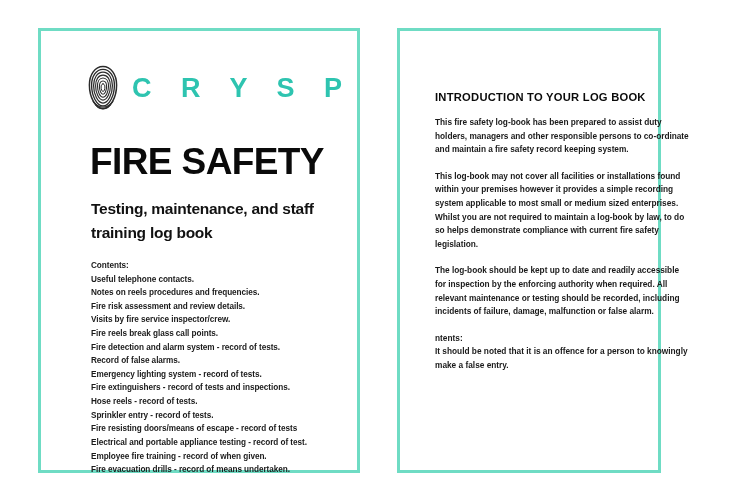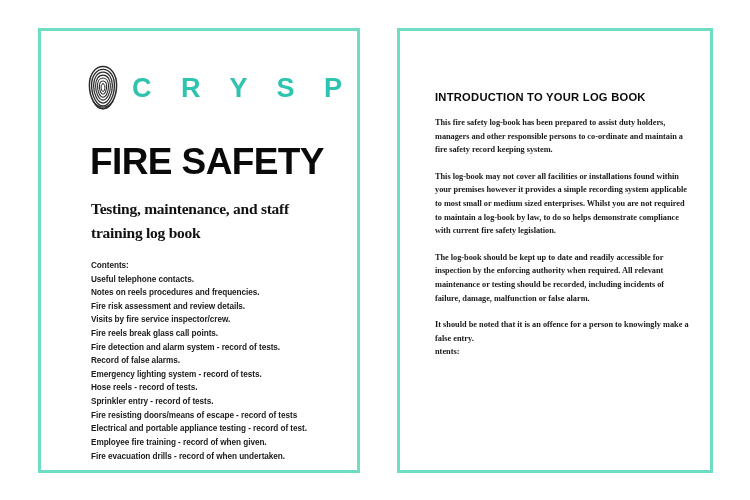--- a/index.html
+++ b/index.html
@@ -31,21 +31,21 @@
   }
   .page-left {
     left: 38px;
     top: 28px;
     width: 322px;
     height: 445px;
   }
   .page-right {
     left: 397px;
     top: 28px;
-    width: 316px;
+    width: 264px;
     height: 445px;
   }
 
   
   .brand {
     position: absolute;
     left: 47px;
     top: 34px;
     display: flex;
     align-items: center;
@@ -81,21 +81,20 @@
   .cover-subtitle {
     position: absolute;
     left: 50px;
     top: 166px;
     width: 250px;
     font-size: 15.5px;
     font-weight: 700;
     letter-spacing: -0.25px;
     color: #111111;
     line-height: 1.55;
-    font-family: Liberation Serif, serif;
   }
 
   
   .contents {
     position: absolute;
     left: 50px;
     top: 228px;
     width: 262px;
   }
   .contents-line {
@@ -116,21 +115,20 @@
     font-weight: 700;
     letter-spacing: 0.25px;
     color: #0a0a0a;
     white-space: nowrap;
   }
   .intro-body {
     position: absolute;
     left: 35px;
     top: 85px;
     width: 254px;
-    font-family: Liberation Serif, serif;
   }
   .para {
     font-size: 8.3px;
     font-weight: 700;
     color: #1a1a1a;
     line-height: 1.64;
     letter-spacing: -0.02px;
     margin: 0 0 13px 0;
   }
   .para:last-child { margin-bottom: 0; }
@@ -172,37 +170,38 @@
     <div class="contents">
       <div class="contents-line">Contents:</div>
       <div class="contents-line">Useful telephone contacts.</div>
       <div class="contents-line">Notes on reels procedures and frequencies.</div>
       <div class="contents-line">Fire risk assessment and review details.</div>
       <div class="contents-line">Visits by fire service inspector/crew.</div>
       <div class="contents-line">Fire reels break glass call points.</div>
       <div class="contents-line">Fire detection and alarm system - record of tests.</div>
       <div class="contents-line">Record of false alarms.</div>
       <div class="contents-line">Emergency lighting system - record of tests.</div>
+      <div class="contents-line">Fire extinguishers - record of tests and inspections.</div>
       <div class="contents-line">Hose reels - record of tests.</div>
       <div class="contents-line">Sprinkler entry - record of tests.</div>
       <div class="contents-line">Fire resisting doors/means of escape - record of tests</div>
       <div class="contents-line">Electrical and portable appliance testing - record of test.</div>
       <div class="contents-line">Employee fire training - record of when given.</div>
-      <div class="contents-line">Fire evacuation drills - record of when undertaken.</div>
+      <div class="contents-line">Fire evacuation drills - record of means undertaken.</div>
     </div>
 
   </div>
 
   <div class="page page-right">
 
     <div class="intro-head">INTRODUCTION TO YOUR LOG BOOK</div>
 
     <div class="intro-body">
       <p class="para">This fire safety log-book has been prepared to assist duty holders, managers and other responsible persons to co-ordinate and maintain a fire safety record keeping system.</p>
       <p class="para">This log-book may not cover all facilities or installations found within your premises however it provides a simple recording system applicable to most small or medium sized enterprises. Whilst you are not required to maintain a log-book by law, to do so helps demonstrate compliance with current fire safety legislation.</p>
       <p class="para">The log-book should be kept up to date and readily accessible for inspection by the enforcing authority when required. All relevant maintenance or testing should be recorded, including incidents of failure, damage, malfunction or false alarm.</p>
+      <p class="para-tail">ntents:</p>
       <p class="para-tail">It should be noted that it is an offence for a person to knowingly make a false entry.</p>
-      <p class="para-tail">ntents:</p>
     </div>
 
   </div>
 
 </div>
 
 </body></html>

